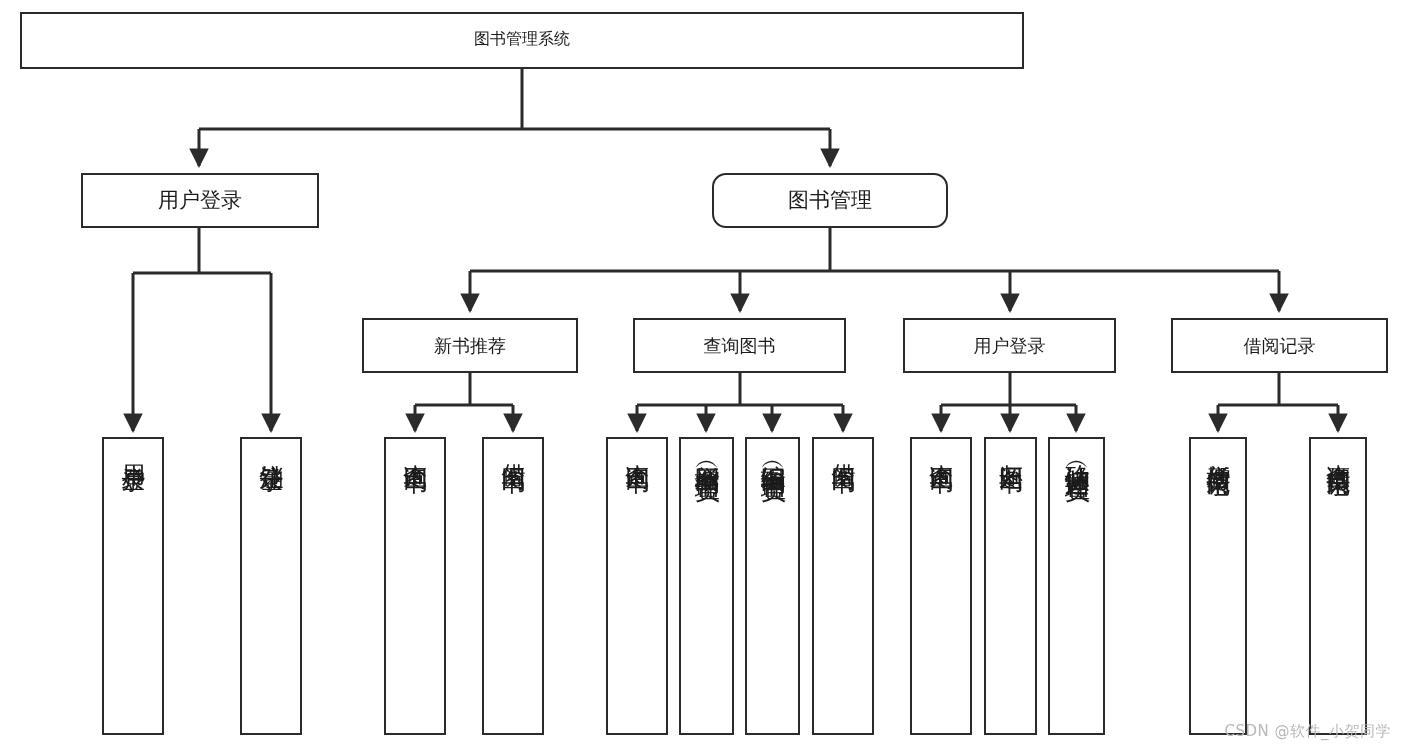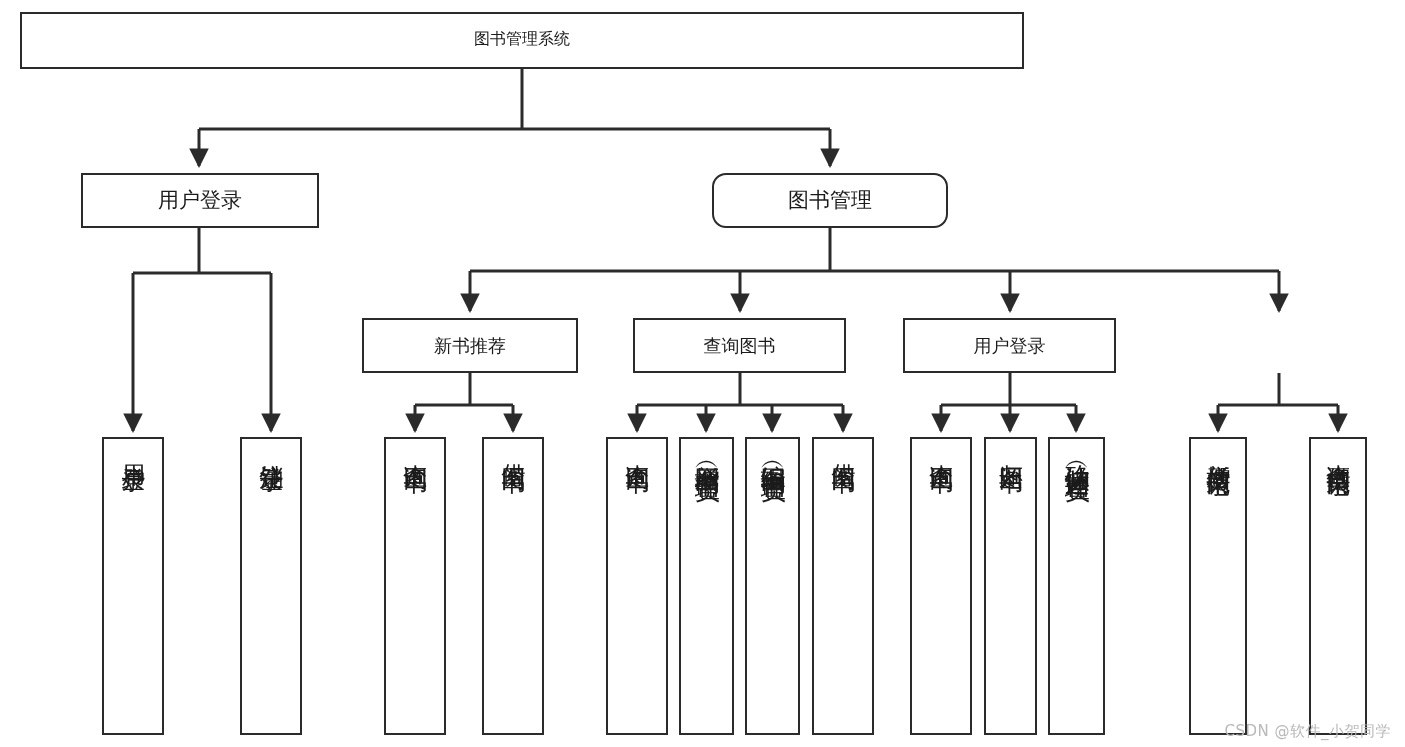--- a/index.html
+++ b/index.html
@@ -187,20 +187,23 @@
 
   <div class="node lvl3 n-new-book">
     <span class="node-label">新书推荐</span>
   </div>
   <div class="node lvl3 n-borrow">
     <span class="node-label">查询图书</span>
   </div>
   <div class="node lvl3 n-current">
     <span class="node-label">用户登录</span>
   </div>
+  <div class="node lvl3 n-record">
+    <span class="node-label">借阅记录</span>
+  </div>
 
   <div class="node leaf leaf-a">
     <span class="node-label">用户登录</span>
   </div>
   <div class="node leaf leaf-b">
     <span class="node-label">注销登录</span>
   </div>
   <div class="node leaf leaf-c">
     <span class="node-label">查询图书</span>
   </div>

